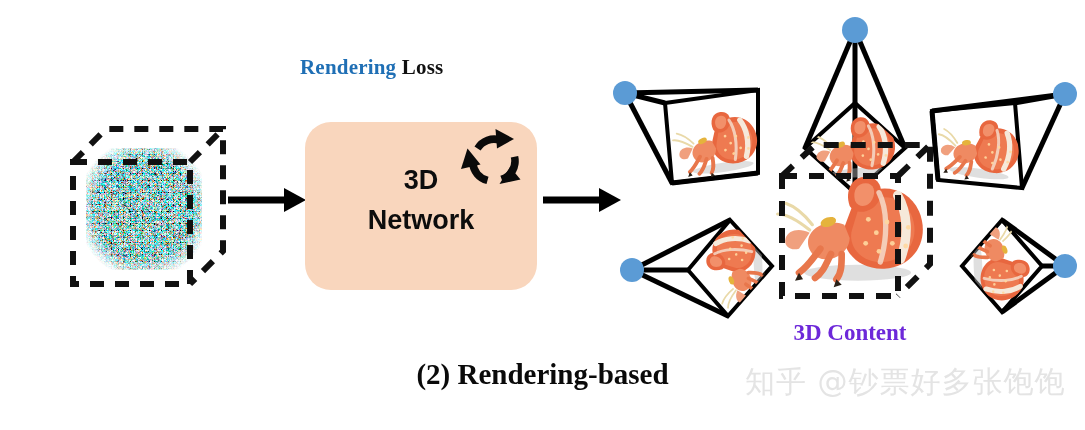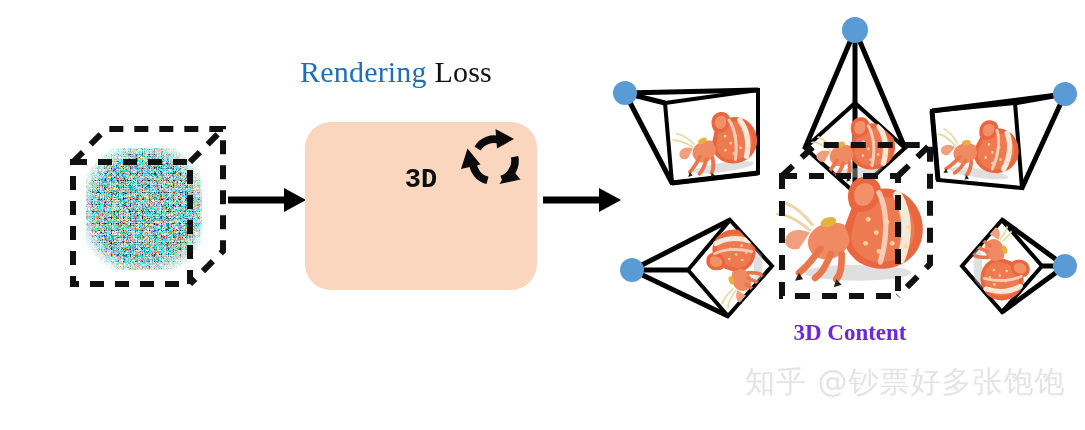--- a/index.html
+++ b/index.html
@@ -9,41 +9,41 @@
     font-family:"Liberation Serif", serif;
     overflow:hidden;
     position:relative;
   }
   #stage{position:absolute;left:0;top:0;width:1085px;height:430px;}
   .abs{position:absolute;}
 
   
   #loss-title{
     left:300px; top:55px;
-    font-size:30px; font-weight:normal;
+    font-size:21px; font-weight:bold;
     letter-spacing:.2px;
     white-space:nowrap;
     font-family:"Liberation Serif", serif;
   }
   #loss-title .w1{color:#1f6fb5;}
   #loss-title .w2{color:#111111;}
 
   
   #network-box{
     left:305px; top:122px;
     width:232px; height:168px;
     background:#f9d6bd;
     border-radius:26px;
   }
   #network-label{
     left:305px; top:160px; width:232px;
     text-align:center;
     font-size:27px; font-weight:bold; color:#0d0d0d;
     line-height:40px;
-    font-family:Liberation Mono, monospace;
+    font-family:Liberation Sans, sans-serif;
   }
   #recycle-icon{left:458px; top:123px; width:70px; height:70px;}
 
   
   #noise-cube{left:62px; top:112px; width:180px; height:190px;}
 
   
   .arrow-svg{overflow:visible;}
 
   
@@ -123,20 +123,21 @@
     </svg>
   </div>
 
   <div class="abs" id="loss-title">
     <span class="w1">Rendering</span><span>&nbsp;</span><span class="w2">Loss</span>
   </div>
 
   <div class="abs" id="network-box"></div>
   <div class="abs" id="network-label">
     <div>3D</div>
+    <div>Network</div>
   </div>
 
   <div class="abs" id="recycle-icon">
     <svg width="70" height="70" viewBox="0 0 70 70">
       <g fill="#0a0a0a">
 
         <path d="M16.5,23.5 A23,23 0 0 1 43.5,13.6 L41.0,20.8 A15.6,15.6 0 0 0 22.6,27.6 Z"></path>
         <polygon points="37.5,6.0 56.0,16.0 39.0,25.5"></polygon>
 
         <path d="M60.2,33.0 A23,23 0 0 1 45.0,60.0 L42.4,52.8 A15.6,15.6 0 0 0 52.8,34.4 Z"></path>
@@ -307,16 +308,17 @@
           <rect x="172" y="168" width="116" height="120"></rect>
           <polyline points="172,168 205,137 320,137 320,256 288,288"></polyline>
           <line x1="288" y1="168" x2="320" y2="137"></line>
         </g>
       </g>
     </svg>
   </div>
 
   <div class="abs" id="content-label">3D Content</div>
 
+  <div class="abs" id="caption">(2) Rendering-based</div>
 
   <div class="abs" id="watermark">知乎 @钞票好多张饱饱</div>
 
 </div>
 
 </body></html>

